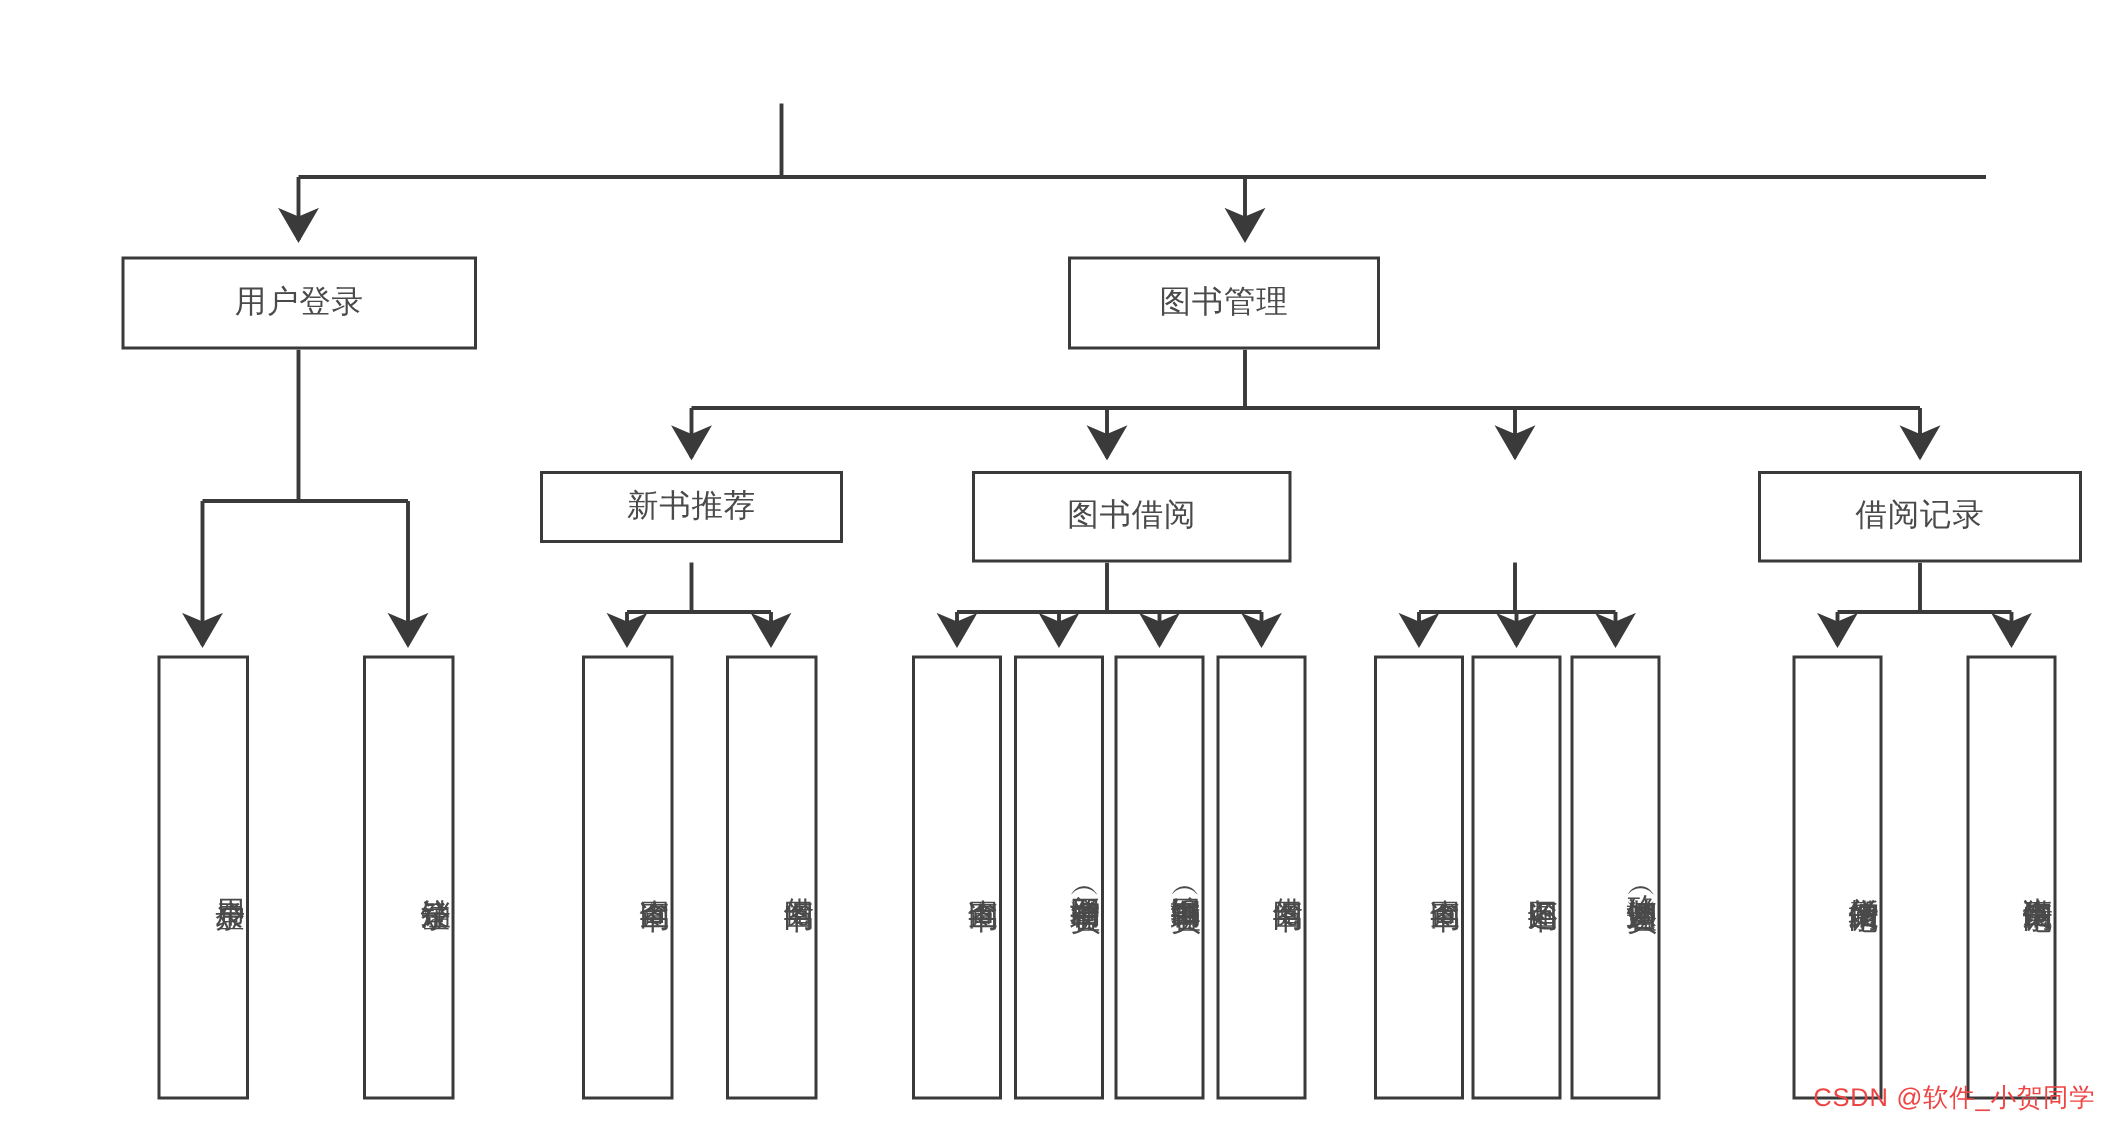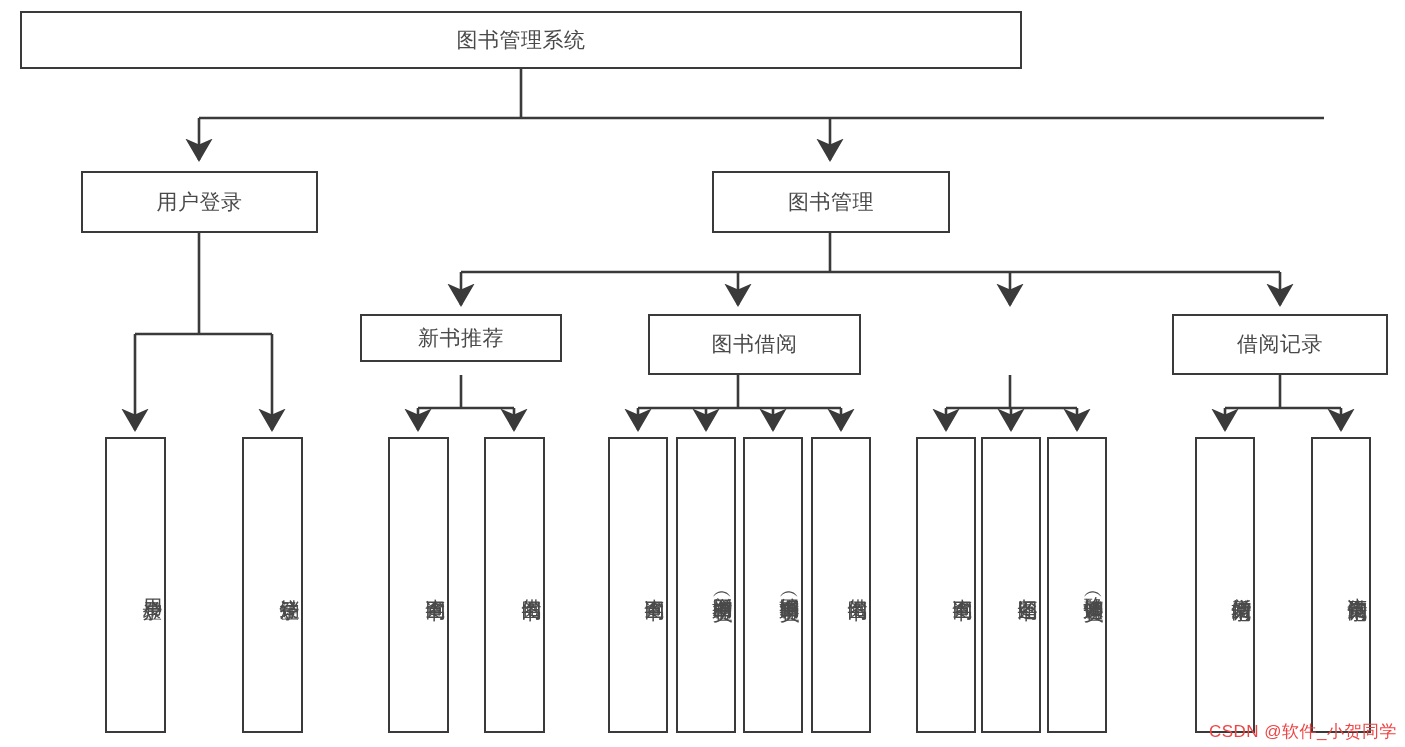--- a/index.html
+++ b/index.html
@@ -118,28 +118,25 @@
       <path d="M 1011 408 L 1011 430" marker-end="url(#arrow)"></path>
       <path d="M 1077 408 L 1077 430" marker-end="url(#arrow)"></path>
 
       <path d="M 1280 375 L 1280 408"></path>
       <path d="M 1225 408 L 1341 408"></path>
       <path d="M 1225 408 L 1225 430" marker-end="url(#arrow)"></path>
       <path d="M 1341 408 L 1341 430" marker-end="url(#arrow)"></path>
     </g>
   </svg>
 
-  <div class="node h" style="left:20px; top:11px; width:1002px; height:58px;">
-    <span>图书管理系统</span>
-  </div>
 
   <div class="node h" style="left:81px; top:171px; width:237px; height:62px;">
     <span>用户登录</span>
   </div>
-  <div class="node h" style="left:712px; top:171px; width:238px; height:62px;">
+  <div class="node h" style="left:712px; top:171px; width:208px; height:62px;">
     <span>图书管理</span>
   </div>
 
   <div class="node h" style="left:360px; top:314px; width:202px; height:48px;">
     <span>新书推荐</span>
   </div>
   <div class="node h" style="left:648px; top:314px; width:213px; height:61px;">
     <span>图书借阅</span>
   </div>
   <div class="node h" style="left:1172px; top:314px; width:216px; height:61px;">

